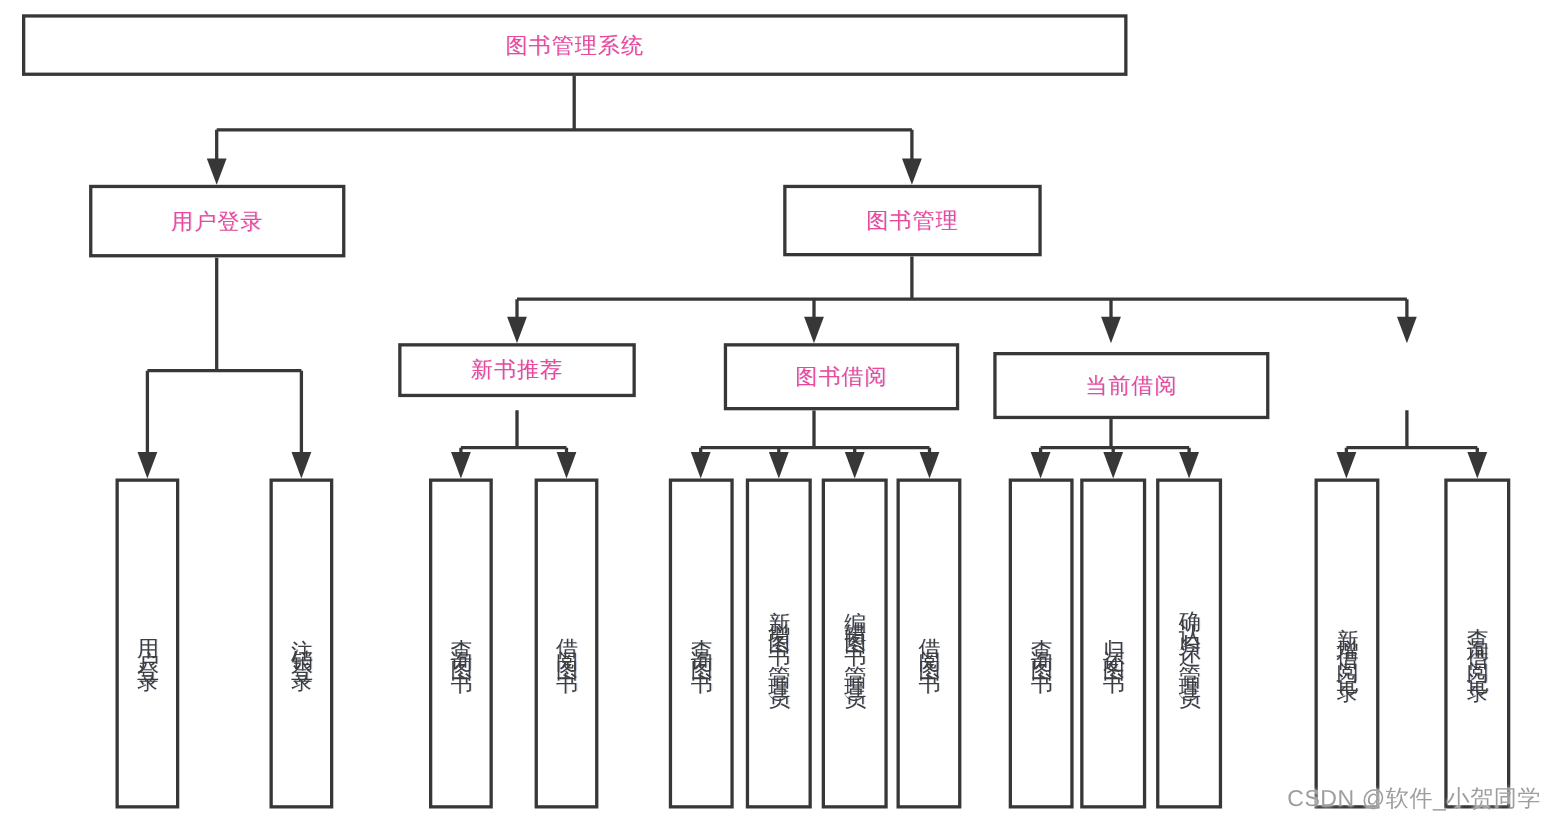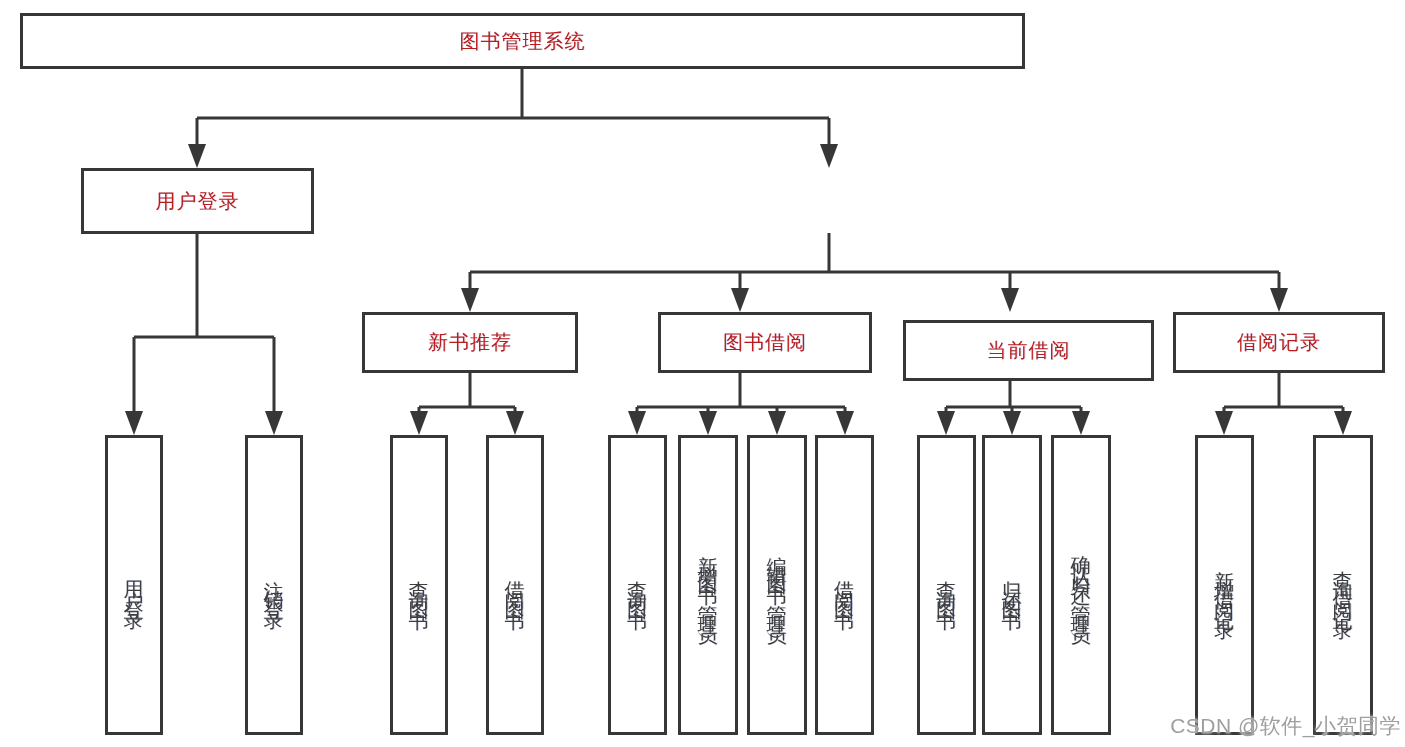--- a/index.html
+++ b/index.html
@@ -32,21 +32,21 @@
     stroke: none;
   }
   .node {
     position: absolute;
     box-sizing: border-box;
     background: #ffffff;
     border: 3px solid #373737;
     display: flex;
     align-items: center;
     justify-content: center;
-    color: #b91c1c;
+    color: #ec4899;
     font-size: 20px;
     letter-spacing: 1px;
     z-index: 2;
     text-shadow: 1px 0 0 rgba(110, 140, 220, 0.25);
   }
   .leaf {
     position: absolute;
     box-sizing: border-box;
     background: #ffffff;
     border: 3px solid #373737;
@@ -73,21 +73,21 @@
     color: #9e9e9e;
     font-size: 21px;
     letter-spacing: 0.5px;
     text-shadow: 0 0 2px #ffffff, 0 0 4px #ffffff;
   }
 
   
   #node-root   { left: 20px;   top: 13px;  width: 1005px; height: 56px; }
   #node-l2-0   { left: 81px;   top: 168px; width: 233px;  height: 66px; }
   #node-l2-1   { left: 712px;  top: 168px; width: 235px;  height: 65px; }
-  #node-l3-0   { left: 362px;  top: 312px; width: 216px;  height: 61px; text-align: right; }
+  #node-l3-0   { left: 362px;  top: 312px; width: 216px;  height: 49px; text-align: right; }
   #node-l3-1   { left: 658px;  top: 312px; width: 214px;  height: 61px; }
   #node-l3-2   { left: 903px;  top: 320px; width: 251px;  height: 61px; }
   #node-l3-3   { left: 1173px; top: 312px; width: 212px;  height: 61px; }
 
   #leaf-0  { left: 105px;  top: 435px; width: 58px; height: 300px; }
   #leaf-1  { left: 245px;  top: 435px; width: 58px; height: 300px; }
   #leaf-2  { left: 390px;  top: 435px; width: 58px; height: 300px; }
   #leaf-3  { left: 486px;  top: 435px; width: 58px; height: 300px; }
   #leaf-4  { left: 608px;  top: 435px; width: 59px; height: 300px; }
   #leaf-5  { left: 678px;  top: 435px; width: 60px; height: 300px; }
@@ -136,25 +136,25 @@
     <polygon points="1072,411 1090,411 1081,435"></polygon>
 
     <path d="M1279 373 V407 M1224 407 H1343 M1224 407 V413 M1343 407 V413"></path>
     <polygon points="1215,411 1233,411 1224,435"></polygon>
     <polygon points="1334,411 1352,411 1343,435"></polygon>
   </svg>
 
   <div class="node" id="node-root">图书管理系统</div>
 
   <div class="node" id="node-l2-0">用户登录</div>
+  <div class="node" id="node-l2-1">图书管理</div>
 
   <div class="node" id="node-l3-0">新书推荐</div>
   <div class="node" id="node-l3-1">图书借阅</div>
   <div class="node" id="node-l3-2">当前借阅</div>
-  <div class="node" id="node-l3-3">借阅记录</div>
 
   <div class="leaf" id="leaf-0">
     <span class="vtext">用户登录</span>
   </div>
   <div class="leaf" id="leaf-1">
     <span class="vtext">注销登录</span>
   </div>
   <div class="leaf" id="leaf-2">
     <span class="vtext">查询图书</span>
   </div>

